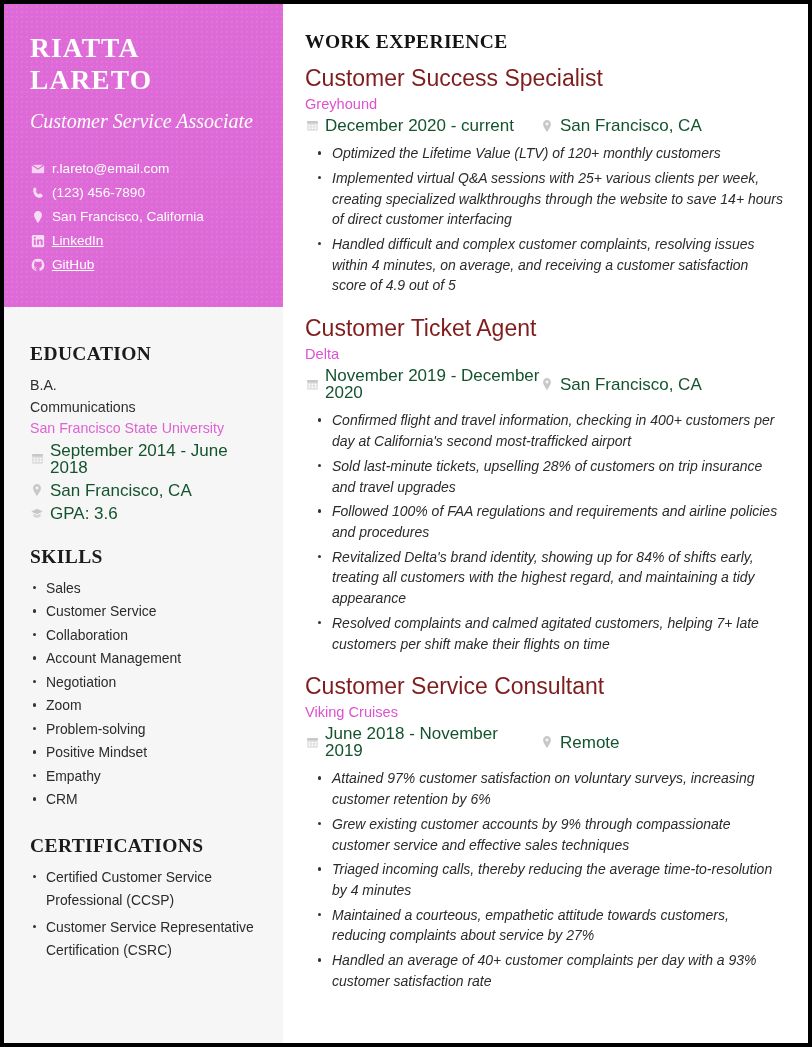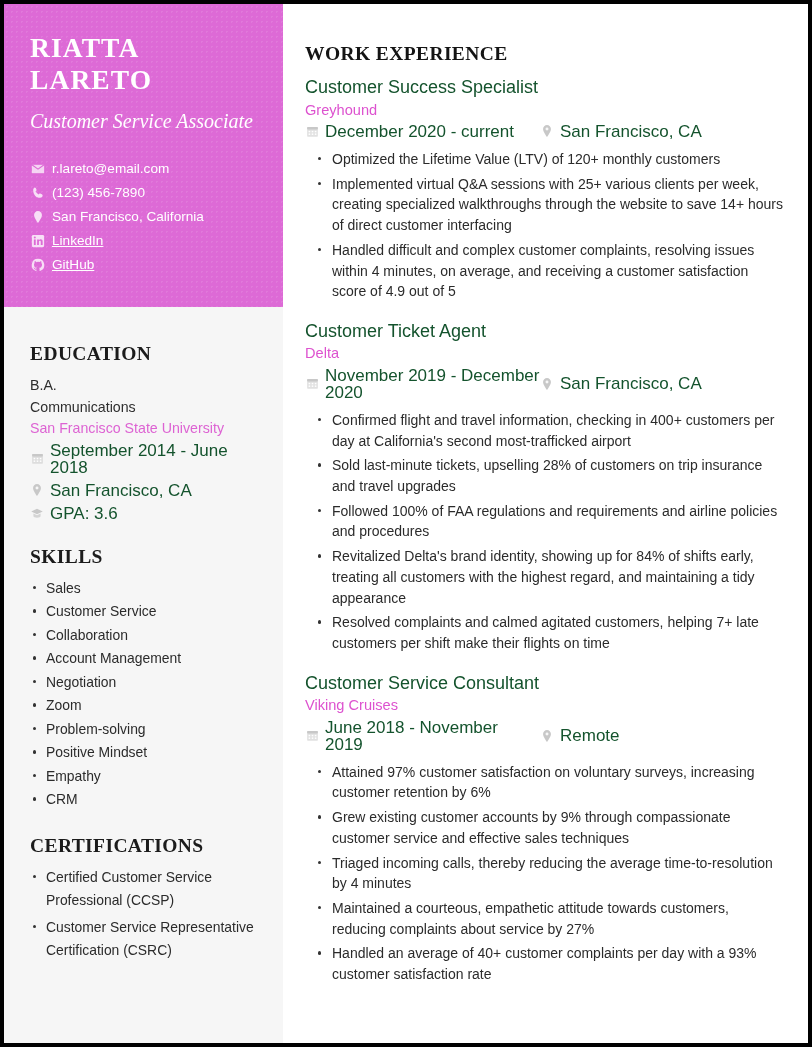--- a/index.html
+++ b/index.html
@@ -111,50 +111,50 @@
     width: 3.2px; height: 3.2px;
     border-radius: 50%;
     background: #333333;
   }
   ul.side-bullets.tight li { margin-bottom: 5px; }
 
   
   .main {
     flex: 1 1 auto;
     background: #ffffff;
-    padding: 39px 24px 0 22px;
+    padding: 27px 24px 0 22px;
   }
   .main-heading {
     font-family: "Liberation Serif", serif;
     font-weight: bold;
     font-size: 19.5px;
     letter-spacing: 0.4px;
     color: #141414;
     margin-bottom: 11px;
   }
   .job { margin-bottom: 18px; }
   .job-title {
-    font-size: 18px;
-    color: #14532d;
+    font-size: 23px;
+    color: #7f1d1d;
     line-height: 1.25;
     margin-bottom: 1px;
   }
   .job-company {
     font-size: 14.6px;
     color: #dd52cf;
     line-height: 1.4;
     margin-bottom: 3px;
   }
   .job-meta {
     display: flex;
     align-items: center;
     margin-bottom: 3px;
   }
   .job-meta .meta-date { width: 235px; flex: 0 0 235px; }
-  ul.job-bullets { list-style: none; margin-top: 2px; }
+  ul.job-bullets { list-style: none; margin-top: 2px; font-style: italic; }
   ul.job-bullets li {
     position: relative;
     padding-left: 27px;
     font-size: 14px;
     color: #2b2b2b;
     line-height: 1.48;
     margin-bottom: 4px;
   }
   ul.job-bullets li::before {
     content: "";

